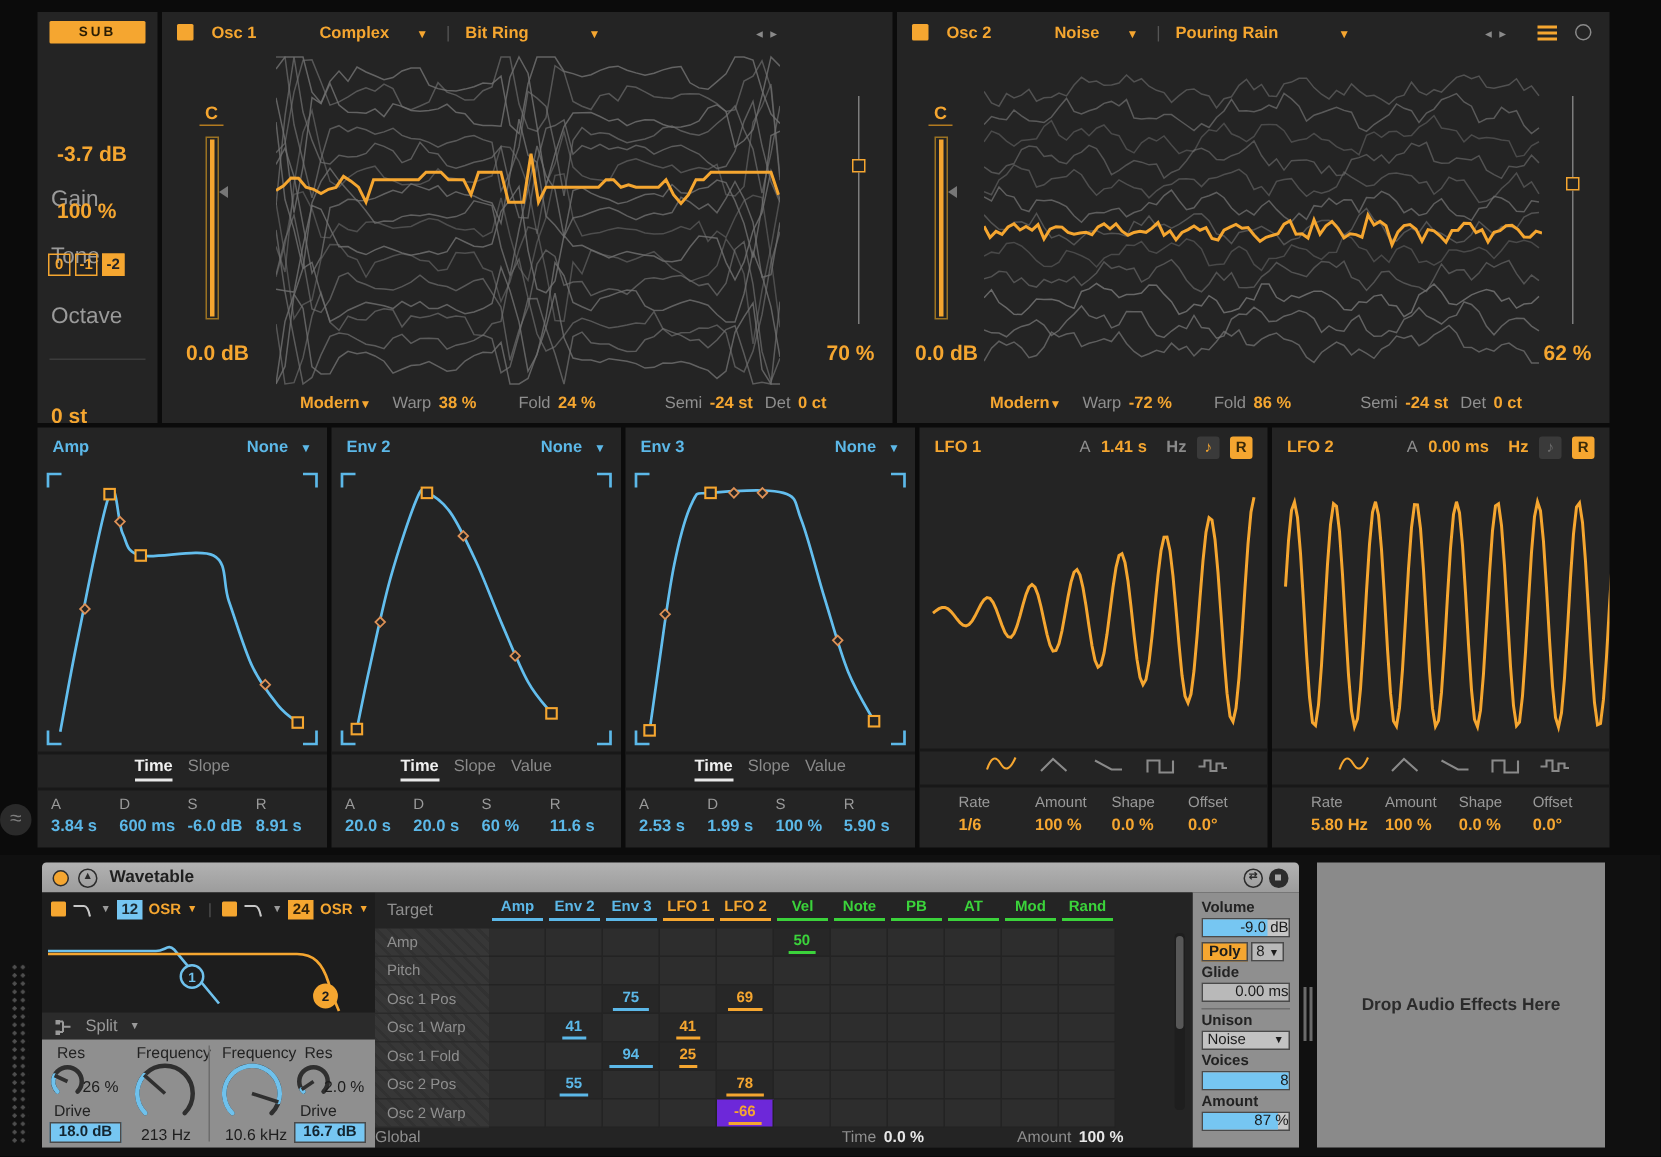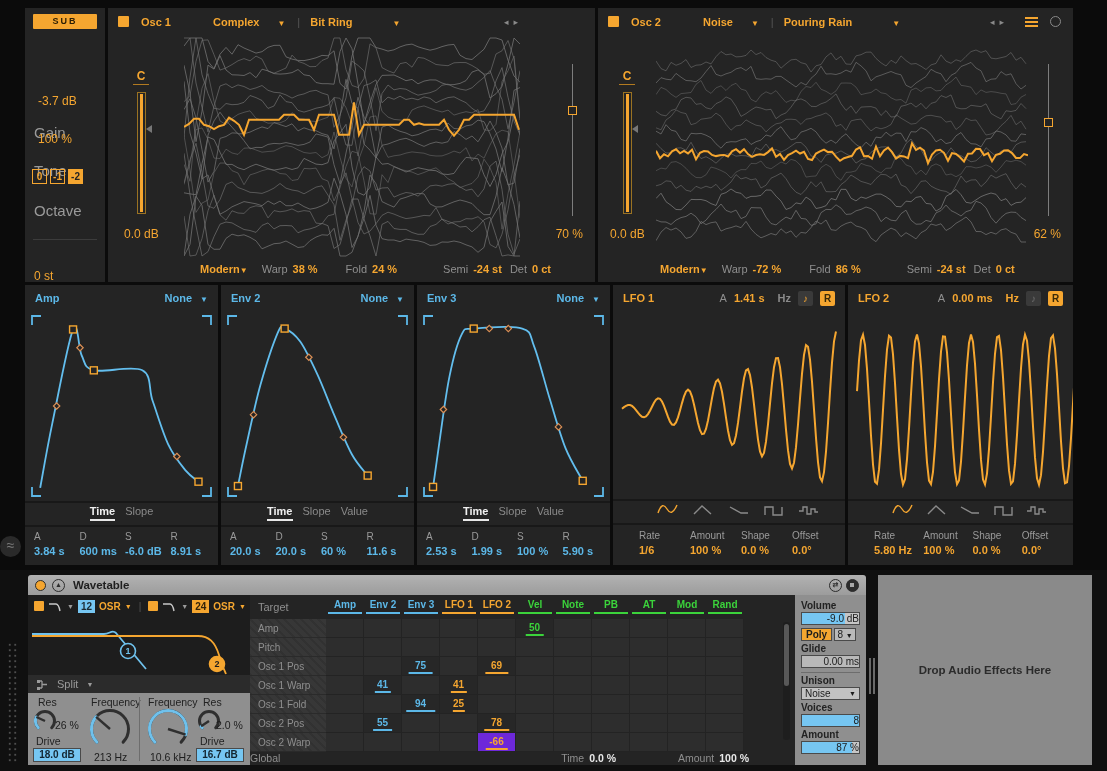--- a/index.html
+++ b/index.html
@@ -3,21 +3,21 @@
 <meta charset="utf-8">
 <style>
   html,body{margin:0;padding:0;background:#0b0b0b;font-family:"Liberation Sans",sans-serif;}
   *{box-sizing:border-box;user-select:none;}
   .stage{position:relative;width:1107px;height:771px;background:#0b0b0b;overflow:hidden;}
   .rack{position:absolute;left:25px;top:8px;width:1048px;height:557px;display:flex;flex-direction:column;gap:3px;}
   .row1{display:flex;gap:3px;height:274px;}
   .row2{display:flex;gap:3px;height:280px;}
   .panel{position:relative;background:#242424;overflow:hidden;}
   .lab{position:absolute;color:#9a9a9a;font-size:15px;margin-top:48px;}
-  .oval{position:absolute;color:#f5a630;font-size:12px;font-weight:normal;}
+  .oval{position:absolute;color:#f5a630;font-size:14px;font-weight:bold;}
   .sub-btn{position:absolute;left:8px;top:6px;width:64px;height:15px;background:#f5a630;color:#2a1d04;
     font-size:9px;font-weight:bold;text-align:center;line-height:15px;letter-spacing:2px;border-radius:1px;}
   .octaves{position:absolute;display:flex;gap:3px;}
   .oct{min-width:15px;height:15px;border:1px solid #f5a630;color:#f5a630;font-size:10px;font-weight:bold;
     text-align:center;line-height:13px;padding:0 2px;}
   .oct.sel{background:#f5a630;color:#242424;}
   .divline{position:absolute;height:1px;background:#3c3c3c;}
   
   .osc-head{display:flex;align-items:center;height:27px;font-size:11px;}
   .swatch{width:11px;height:11px;background:#f5a630;margin-left:10px;border-radius:1px;flex:none;}
@@ -123,21 +123,21 @@
   .gbox span{position:relative;}
   .grow{display:flex;gap:2px;margin-top:3px;}
   .polybtn{background:#f5a630;border:1px solid #4a4a4a;height:13px;line-height:11px;padding:0 4px;font-weight:bold;}
   .polynum{background:#b9b9b9;border:1px solid #4a4a4a;height:13px;line-height:11px;width:22px;text-align:center;}
   .gdrop{display:flex;justify-content:space-between;background:#c2c2c2;border:1px solid #4a4a4a;height:13px;line-height:11px;padding:0 3px;margin-top:1px;}
   .gdiv{border-top:1px solid #6d6d6d;margin-top:4px;}
   .tiny{font-size:7px;}
   
   .gripwrap{position:absolute;left:868px;top:88px;width:8px;height:36px;display:flex;gap:2px;justify-content:center;}
   .gripwrap i{width:2px;background:#6a6a6a;}
-  .dropzone{position:absolute;left:878px;top:5px;width:214px;height:190px;background:#8a8a8a;display:flex;align-items:center;justify-content:center;}
+  .dropzone{position:absolute;left:878px;top:5px;width:192px;height:190px;background:#8a8a8a;display:flex;align-items:center;justify-content:center;}
   .dropzone span{color:#2b2b2b;font-weight:bold;font-size:11.5px;}
   .mod-fab{position:absolute;left:0;top:536px;width:21px;height:21px;border-radius:50%;background:#2a2a2a;color:#7d7d7d;
     text-align:center;line-height:19px;font-size:14px;}
   svg{display:block;}
 </style>
 </head>
 <body>
 
 <div class="stage">
   <div class="rack">

